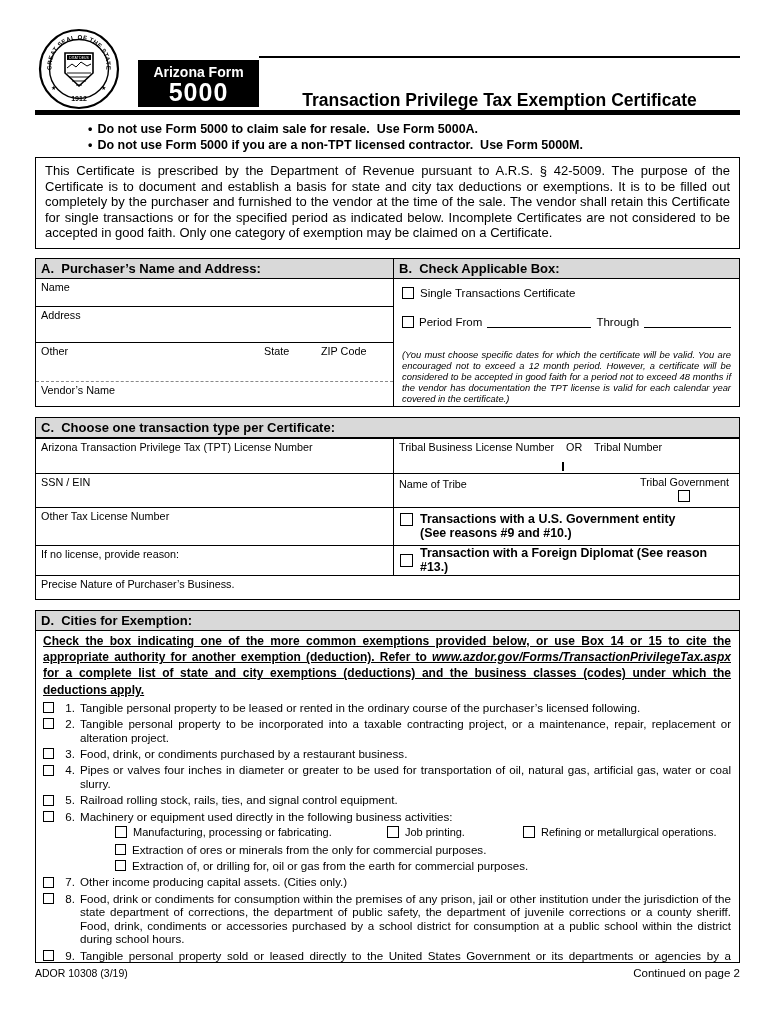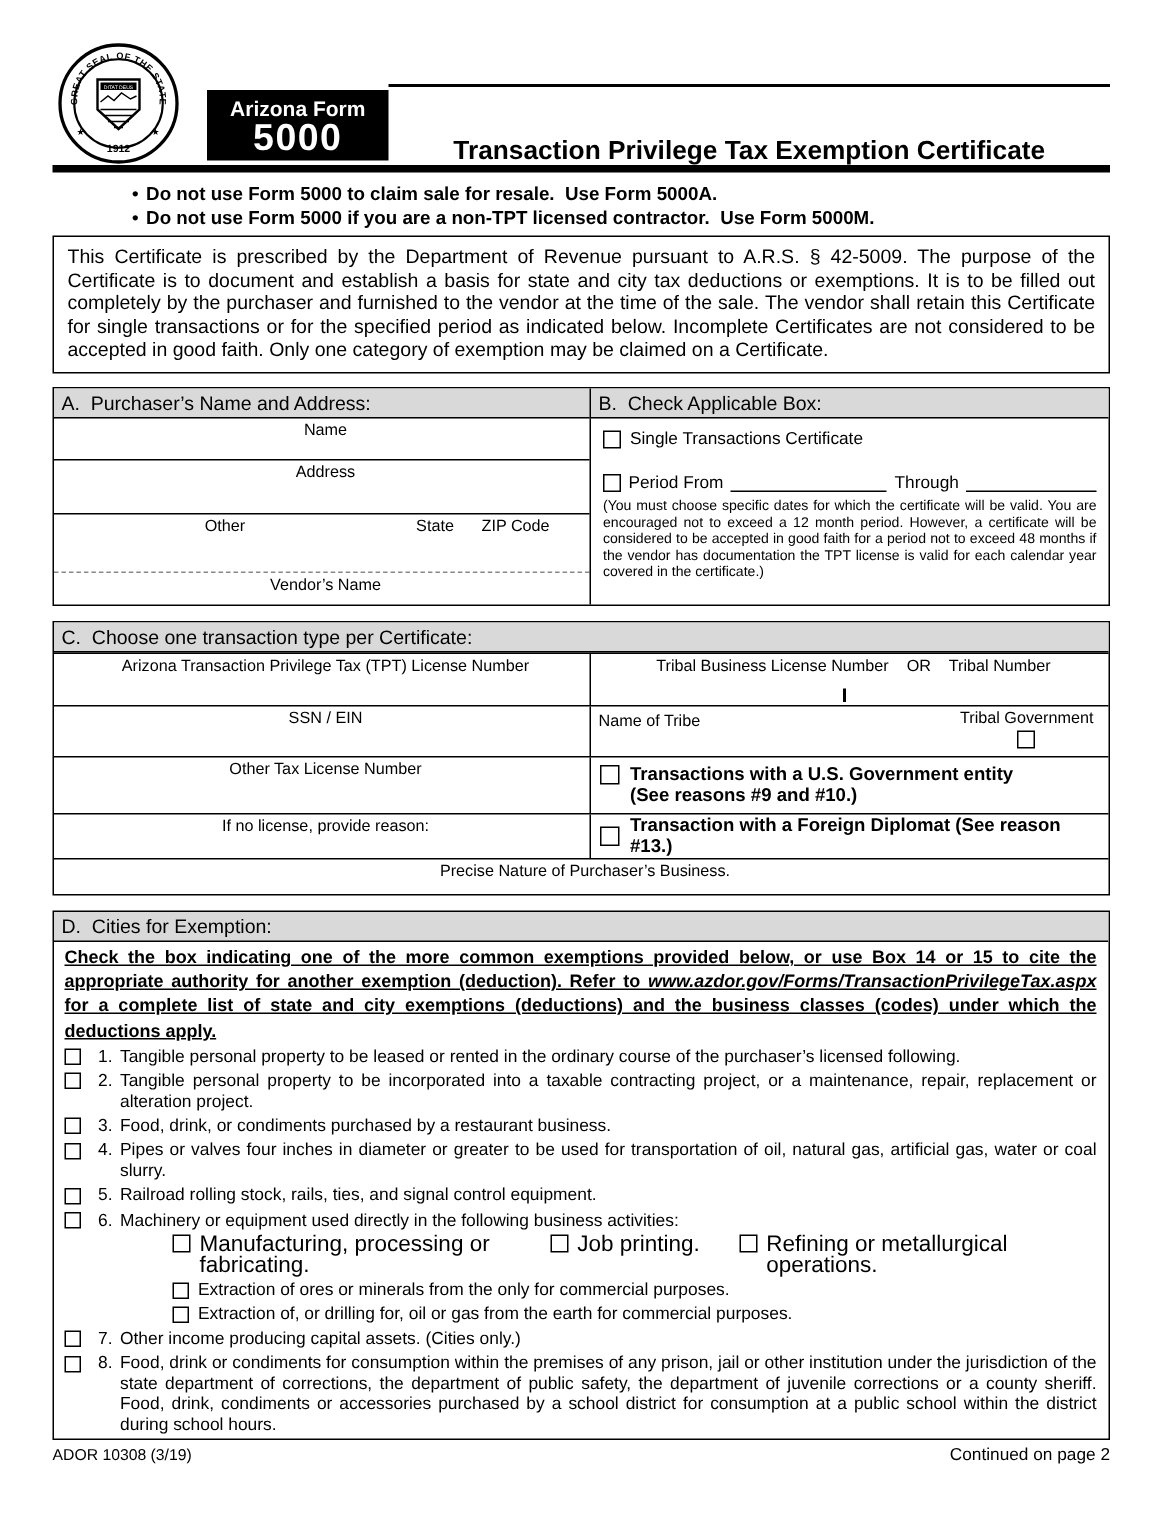--- a/index.html
+++ b/index.html
@@ -22,42 +22,42 @@
   .bullets{margin:7px 0 0 53px;}
   .bullet-line{font-size:12.5px;font-weight:bold;line-height:15px;margin-bottom:1px;white-space:pre-wrap;}
   .bullet-line .dot{margin-right:5px;}
 
   
   .introbox{border:1.5px solid #000;margin-top:4px;padding:5px 9px 7px 9px;}
   .introbox p{margin:0;font-size:13px;line-height:15.6px;text-align:justify;}
 
   
   .sec{border:1.5px solid #000;margin-top:9px;}
-  .sechdr{background:#d9d9d9;border-bottom:1.2px solid #000;font-weight:normal;font-size:13px;
+  .sechdr{background:#d9d9d9;border-bottom:1.2px solid #000;font-weight:bold;font-size:13px;
     padding:2px 0 2px 5px;white-space:pre-wrap;}
   .cols{display:grid;grid-template-columns:357px 1fr;}
   .rcell{border-left:1.2px solid #000;}
-  .small-label{font-size:10.8px;padding:2px 0 0 5px;text-align:center;}
+  .small-label{font-size:10.8px;padding:2px 0 0 5px;}
 
   
   .ab-left .fa{height:27px;border-bottom:1px solid #000;}
   .ab-left .fb{height:35px;border-bottom:1px solid #000;}
   .ab-left .fc{height:38px;border-bottom:1px dashed #888;display:flex;}
   .ab-left .fd{height:21px;}
   .fc .cityl{width:218px;}
   .fc .statel{width:52px;}
   .b-body{padding:8px 8px 2px 8px;font-size:11.5px;}
   .cbrow{display:flex;align-items:center;gap:6px;}
   .cb{display:inline-block;width:10px;height:10px;border:1.5px solid #000;flex:none;background:#fff;}
   .periodrow{display:flex;align-items:flex-end;gap:5px;margin-top:17px;}
   .periodrow .cb{align-self:center;}
   .blank{border-bottom:1px solid #000;height:11px;}
   .blank.b1{flex:1.2;}
   .blank.b2{flex:1;}
-  .bnote{font-size:9.4px;line-height:11px;text-align:justify;margin-top:3px;}
+  .bnote{font-size:9.4px;font-style:italic;line-height:11px;text-align:justify;margin-top:21px;}
 
   
   .c-row{display:grid;grid-template-columns:357px 1fr;border-top:1px solid #000;}
   .c-row.first{border-top:none;}
   .boldcb{display:flex;gap:7px;font-weight:bold;font-size:12.4px;line-height:14.5px;}
   .boldcb .cb{width:11px;height:11px;margin-top:1px;}
   .lc1{height:33px;display:flex;align-items:center;padding-left:5px;}
   .lcell{position:relative;}
   .h34{height:34px;} .h33{height:33px;} .h37{height:37px;} .h29{height:29px;} .h23{height:23px;}
   .rc1{padding:2px 4px 0 6px;}
@@ -71,21 +71,21 @@
   .dsec{border:1.5px solid #000;margin-top:10px;height:353px;overflow:hidden;box-sizing:border-box;}
   .d-intro{font-size:12px;font-weight:bold;line-height:16.2px;text-align:justify;margin:2px 8px 2px 7px;text-decoration:underline;}
   .d-url{font-style:italic;}
   .d-items{margin:2px 8px 0 7px;}
   .d-item{display:flex;font-size:11.6px;line-height:13.6px;margin-top:2.8px;}
   .d-item .cb{width:9px;height:9px;margin-top:1.5px;}
   .d-item .num{width:21px;text-align:right;padding-right:5px;flex:none;font-size:11.6px;}
   .d-item .txt{flex:1;text-align:justify;}
   .d-sub{display:flex;gap:6px;margin:2.8px 0 0 72px;font-size:11.6px;line-height:13.6px;}
   .d-sub .cb{width:9px;height:9px;margin-top:1.5px;}
-  .d-subrow{display:flex;margin:2.8px 0 0 72px;font-size:15px;line-height:13.6px;}
+  .d-subrow{display:flex;margin:2.8px 0 0 72px;font-size:11px;line-height:13.6px;}
   .d-subrow .seg{display:flex;gap:6px;}
   .d-subrow .s1{width:272px;}
   .d-subrow .s2{width:136px;}
 
   
   .footer{display:flex;justify-content:space-between;margin-top:4px;align-items:center;}
   .f-left{font-size:10.5px;}
   .f-right{font-size:11.5px;display:flex;align-items:center;gap:3px;}
 </style>
 </head>

